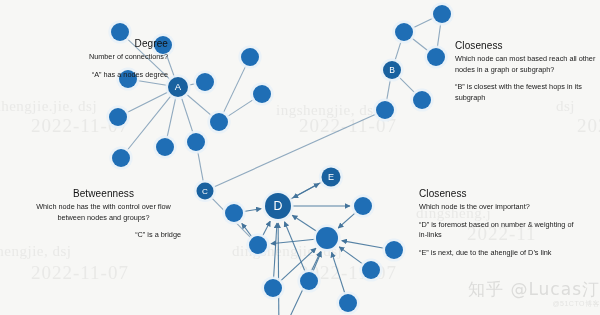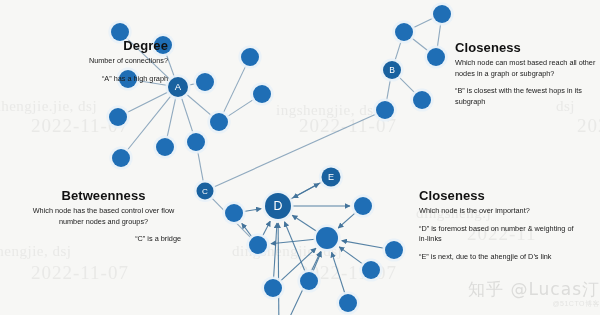--- a/index.html
+++ b/index.html
@@ -15,21 +15,21 @@
   .wm{
     position:absolute;color:#e9e9e7;pointer-events:none;
     font-family:"Liberation Serif", serif;white-space:nowrap;
     user-select:none;
   }
   .wm-a{font-size:15px;letter-spacing:.5px;}
   .wm-b{font-size:19px;letter-spacing:1px;margin-left:37px;}
 
   .sec{position:absolute;}
   .sec h3{
-    margin:0 0 3px 0;font-size:13px;font-weight:bold;color:#111;
+    margin:0 0 3px 0;font-size:10px;font-weight:normal;color:#111;
     letter-spacing:.1px;
   }
   .sec p{margin:0;font-size:7.3px;line-height:1.45;color:#1a1a1a;}
   .sec p.gap{margin-top:7px;}
   .ta-r{text-align:right;}
   .ta-c{text-align:center;}
 
   #brand{
     position:absolute;right:0;bottom:6px;text-align:right;
     pointer-events:none;user-select:none;
@@ -237,34 +237,34 @@
         <g>
           <circle cx="348" cy="303" r="11.6" fill="#e8f1f8" fill-opacity="0.9"></circle>
           <circle cx="348" cy="303" r="9" fill="#1f6eb5"></circle>
         </g>
       </g>
     </svg>
 
   <div class="sec" id="sec-degree" style="left:18px;top:38px;width:150px;">
     <h3 class="ta-r">Degree</h3>
     <p class="ta-r">Number of connections?</p>
-    <p class="ta-r gap">“A” has a high graph</p>
+    <p class="ta-r gap">“A” has a nodes degree</p>
   </div>
 
   <div class="sec" id="sec-closeness" style="left:447px;top:40px;width:148px;margin-left:8px;">
     <h3>Closeness</h3>
     <p>Which node can most based reach all other</p>
     <p>nodes in a graph or subgraph?</p>
     <p class="gap">“B” is closest with the fewest hops in its subgraph</p>
   </div>
 
   <div class="sec" id="sec-betweenness" style="left:26px;top:188px;width:155px;">
     <h3 class="ta-c">Betweenness</h3>
-    <p class="ta-c">Which node has the based control over flow</p>
-    <p class="ta-c">number nodes and groups?</p>
+    <p class="ta-c">Which node has the with control over flow</p>
+    <p class="ta-c">between nodes and groups?</p>
     <p class="ta-r gap">“C”  is  a  bridge</p>
   </div>
 
   <div class="sec" id="sec-pagerank" style="left:419px;top:188px;width:160px;">
     <h3>Closeness</h3>
     <p>Which node is the over important?</p>
     <p class="gap">“D” is foremost based on number &amp; weighting of in-links</p>
     <p class="gap">“E” is next, due to the ahengjie of D’s link</p>
   </div>
 

